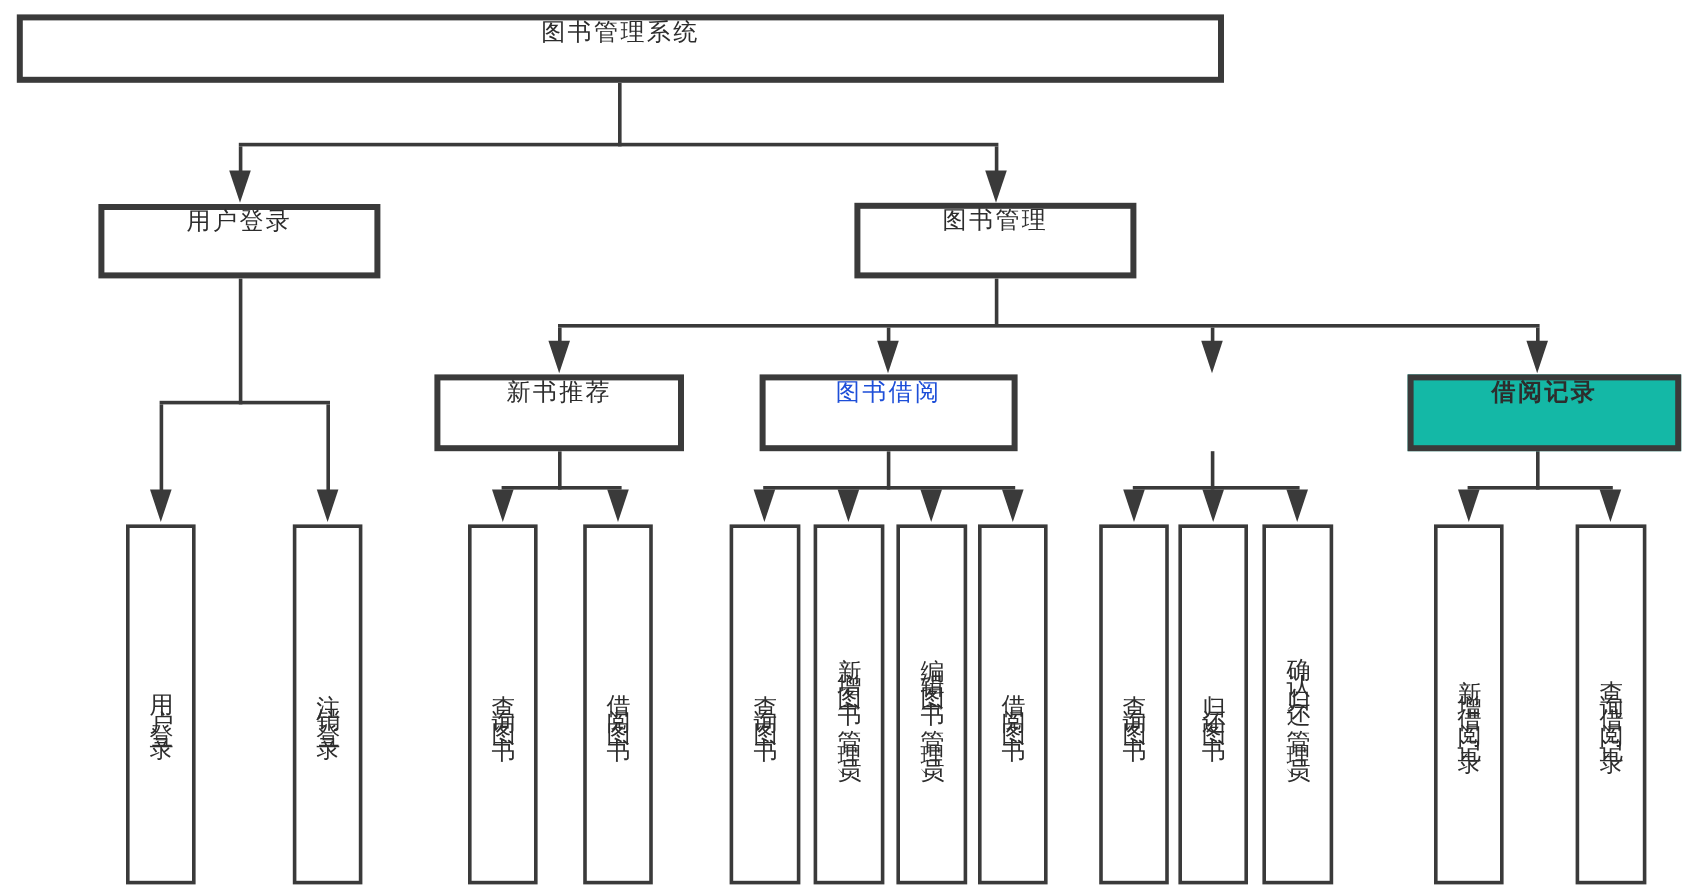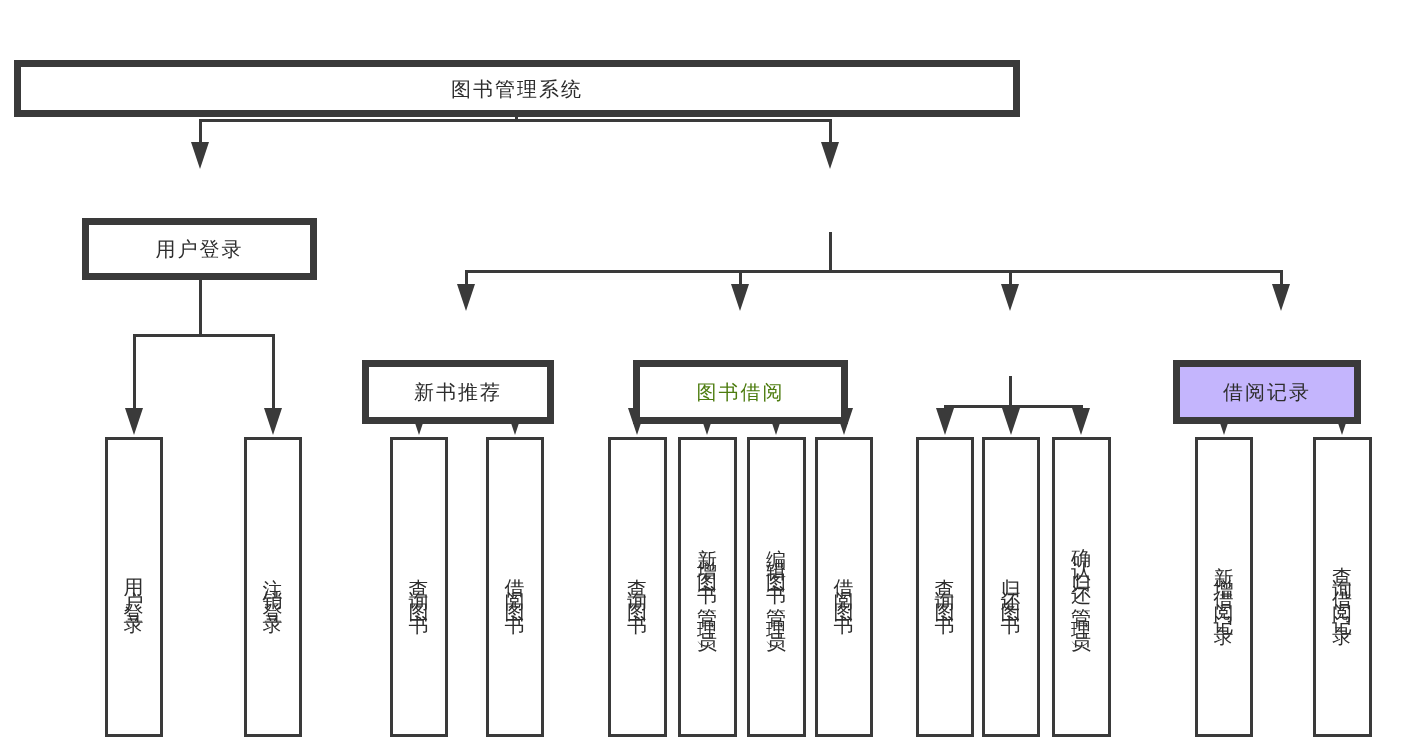--- a/index.html
+++ b/index.html
@@ -15,25 +15,24 @@
   .ln { position:absolute; background:#3a3a3a; }
   .arrow {
     position:absolute; width:0; height:0;
     border-left:9px solid transparent;
     border-right:9px solid transparent;
     border-top:27px solid #3a3a3a;
   }
   
   .hbox {
     position:absolute;
-    border:7px solid #7f1d1d;
+    border:5px solid #7f1d1d;
     background:#ffffff;
-    display:flex; align-items:center; justify-content:center;
+    display:flex; justify-content:center;
     z-index:2;
-    margin-top:48px;
   }
   .hlabel {
     color:#2d2d2d; font-size:20px; letter-spacing:2px; line-height:1;
     white-space:nowrap;
   }
   .vbox {
     position:absolute;
     top:437px; height:300px;
     border:3px solid #3a3a3a;
     background:#ffffff;
@@ -104,28 +103,31 @@
   <div class="arrow" style="left: 1215px; top: 408px; border-top-color: rgb(58, 58, 58);"></div>
   <div class="arrow" style="left: 1333px; top: 408px; border-top-color: rgb(58, 58, 58);"></div>
 
   <div class="hbox" style="left: 14px; top: 12px; width: 1006px; height: 57px; border-color: rgb(58, 58, 58); background: rgb(255, 255, 255);">
     <span class="hlabel" style="color: rgb(45, 45, 45);">图书管理系统</span>
   </div>
 
   <div class="hbox" style="left: 82px; top: 170px; width: 235px; height: 62px; border-color: rgb(58, 58, 58); background: rgb(255, 255, 255);">
     <span class="hlabel" style="color: rgb(45, 45, 45);">用户登录</span>
   </div>
+  <div class="hbox" style="left: 712px; top: 169px; width: 235px; height: 63px; border-color: rgb(58, 58, 58); background: rgb(255, 255, 255);">
+    <span class="hlabel" style="color: rgb(45, 45, 45);">图书管理</span>
+  </div>
 
-  <div class="hbox" style="left: 362px; top: 312px; width: 192px; height: 64px; border-color: rgb(58, 58, 58); background: rgb(255, 255, 255);">
+  <div class="hbox" style="left: 362px; top: 312px; width: 208px; height: 64px; border-color: rgb(58, 58, 58); background: rgb(255, 255, 255);">
     <span class="hlabel" style="color: rgb(45, 45, 45);">新书推荐</span>
   </div>
   <div class="hbox" style="left: 633px; top: 312px; width: 215px; height: 64px; border-color: rgb(58, 58, 58); background: rgb(255, 255, 255);">
-    <span class="hlabel" style="color: #4d7c0f;">图书借阅</span>
+    <span class="hlabel" style="color: #1d4ed8;">图书借阅</span>
   </div>
-  <div class="hbox" style="left: 1173px; top: 312px; width: 188px; height: 64px; border-color: rgb(58, 58, 58); background: #c4b5fd;">
+  <div class="hbox" style="left: 1173px; top: 312px; width: 228px; height: 64px; border-color: rgb(58, 58, 58); background: #14b8a6; font-weight: bold;">
     <span class="hlabel" style="color: rgb(45, 45, 45);">借阅记录</span>
   </div>
 
   <div class="vbox" style="left: 105px; width: 58px; border-color: rgb(58, 58, 58); background: rgb(255, 255, 255);">
     <span class="vlabel" style="color: rgb(45, 45, 45);">用户登录</span>
   </div>
   <div class="vbox" style="left: 244px; width: 58px; border-color: rgb(58, 58, 58); background: rgb(255, 255, 255);">
     <span class="vlabel" style="color: rgb(45, 45, 45);">注销登录</span>
   </div>
 

